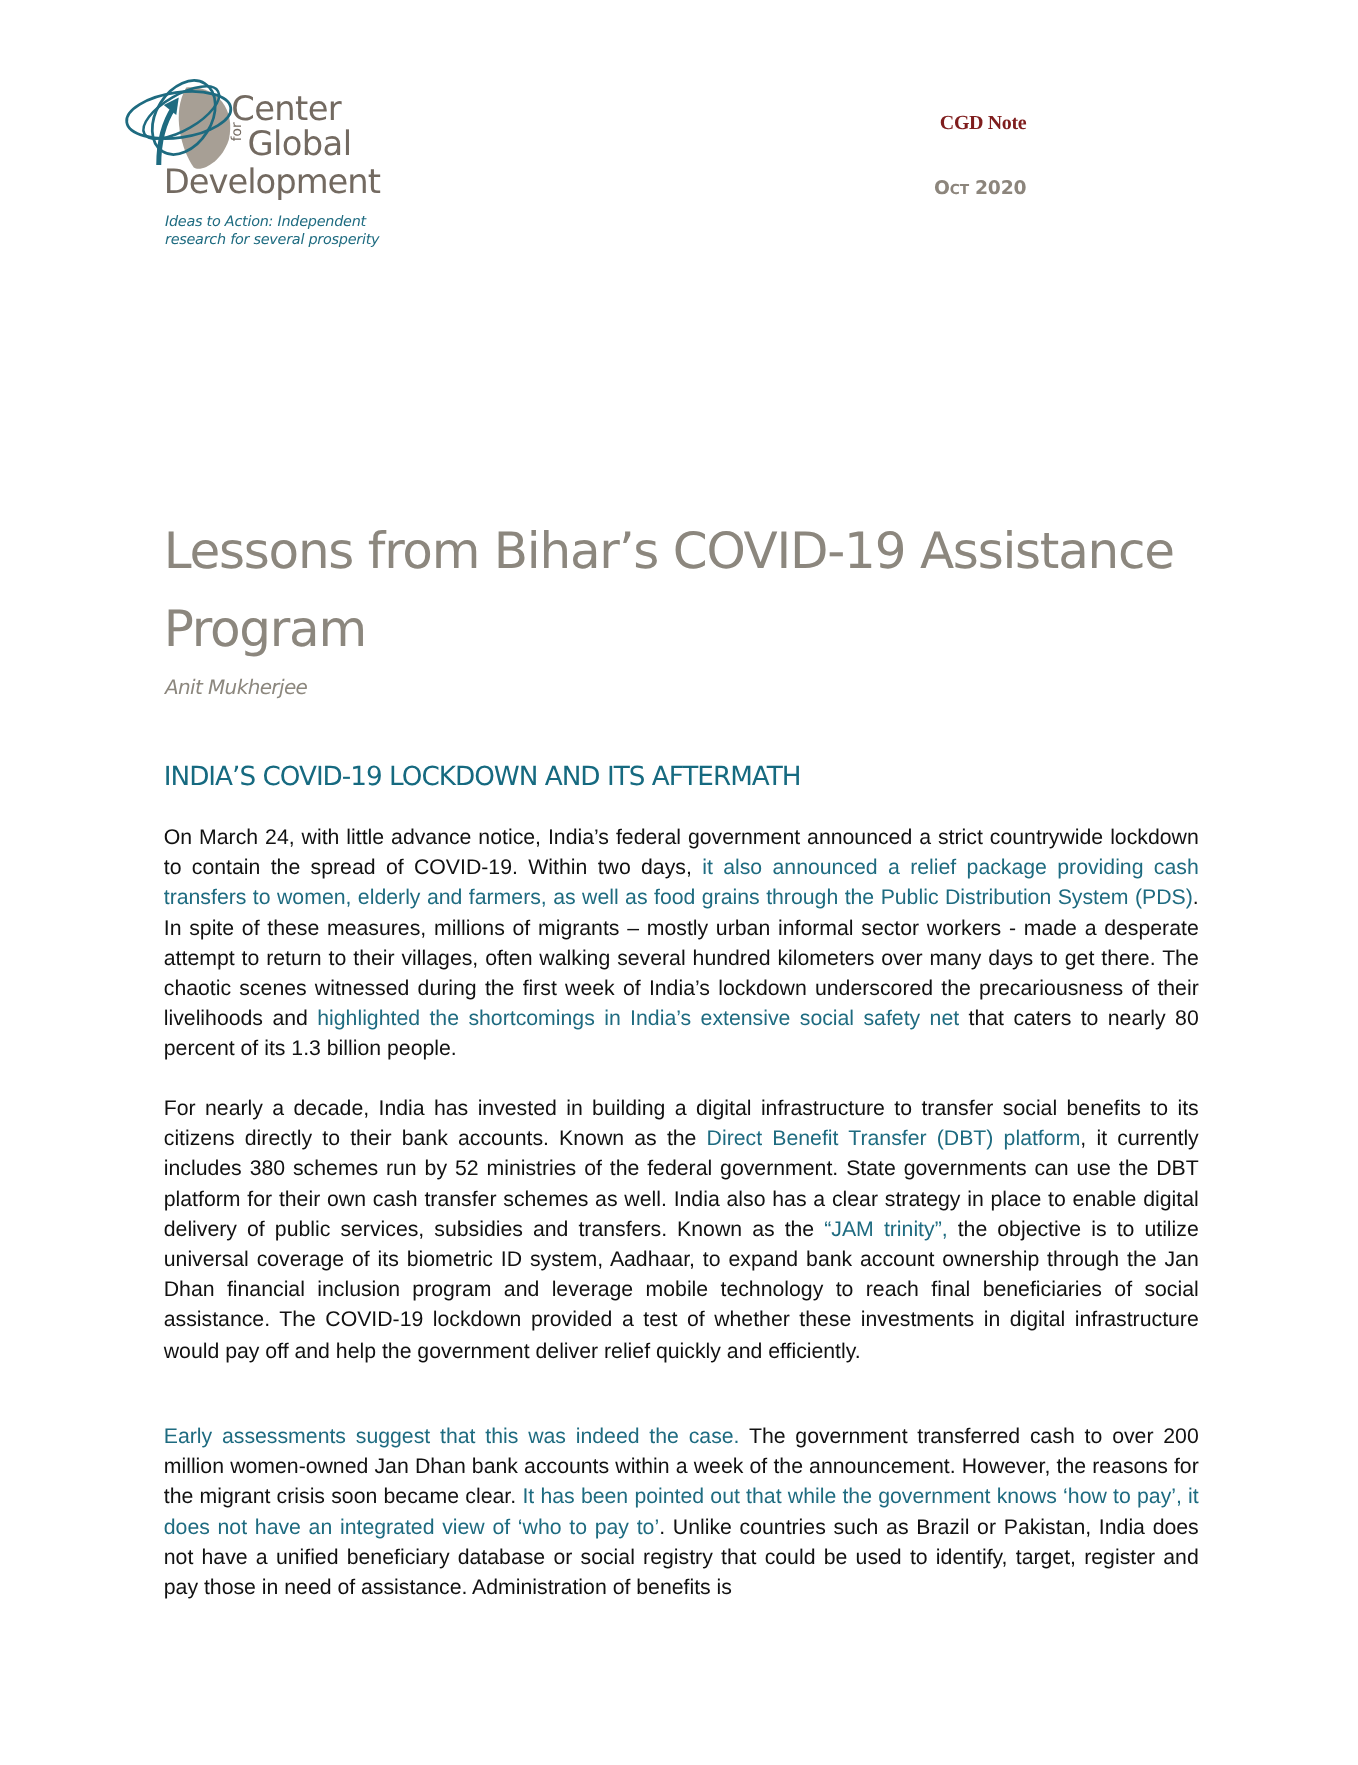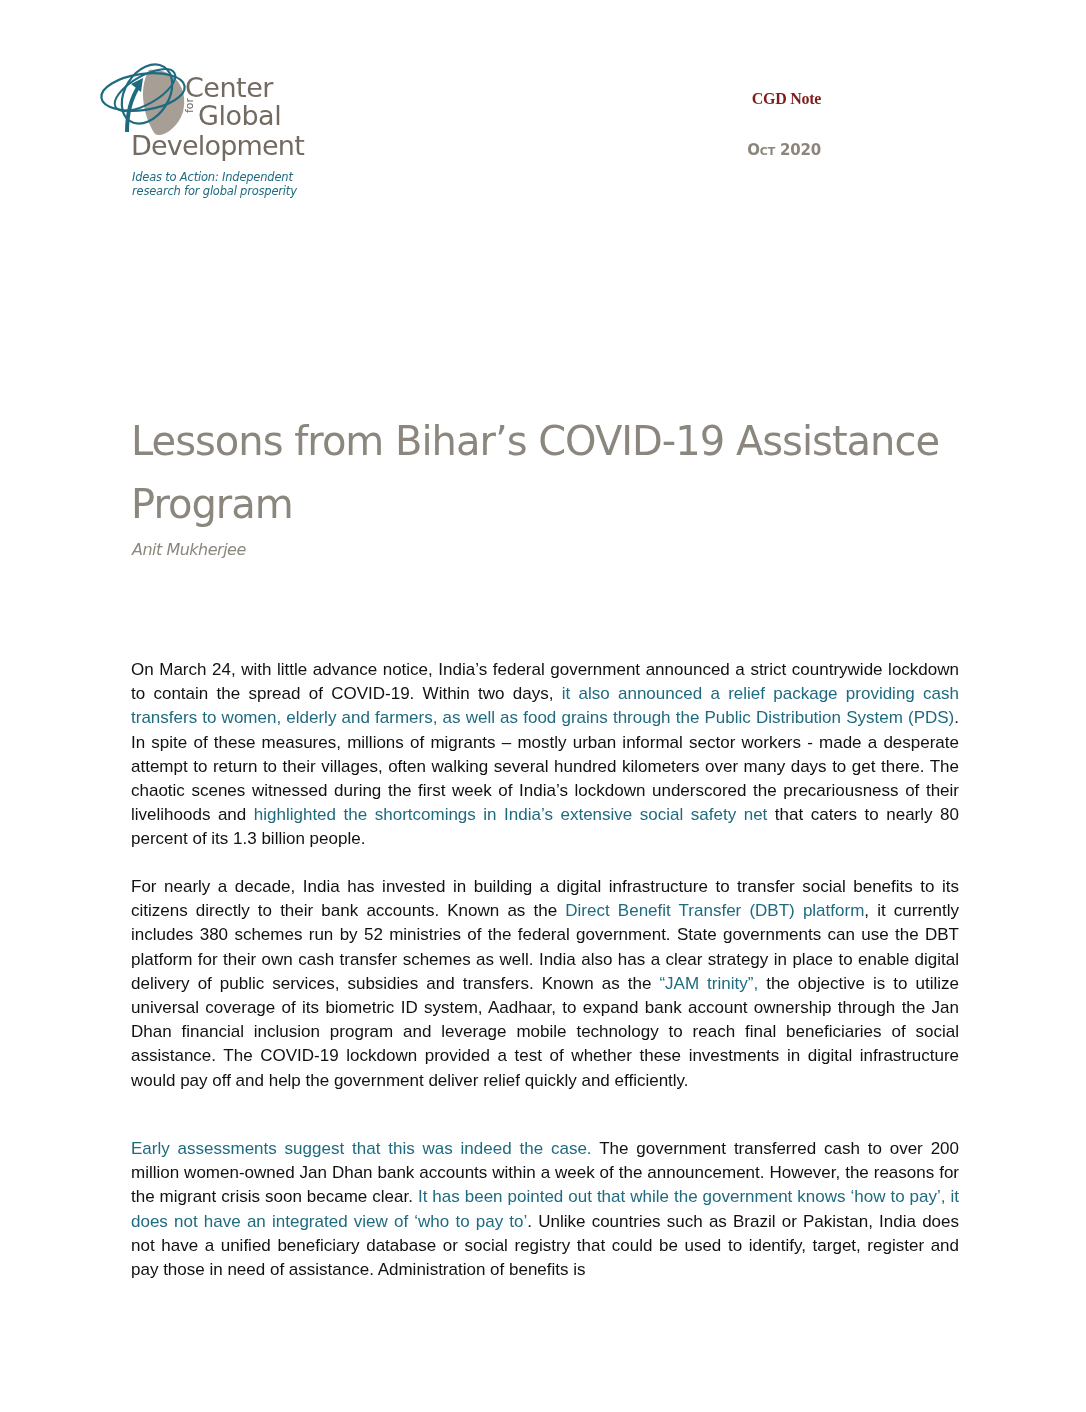--- a/index.html
+++ b/index.html
@@ -42,30 +42,31 @@
       <ellipse cx="48" cy="30" rx="34" ry="14" fill="none" stroke="#1e6b80" stroke-width="2" transform="rotate(-30 48 30)"></ellipse>
       <path d="M30 72 C30 52 34 38 42 26" fill="none" stroke="#1e6b80" stroke-width="4"></path>
       <path d="M34 24 L46 18 L44 32 Z" fill="#1e6b80"></path>
     </svg>
     <span class="logo-center">Center</span>
     <span class="logo-for">for</span>
     <span class="logo-global">Global</span>
     <span class="logo-dev">Development</span>
     <div class="logo-tag">
       <div>Ideas to Action: Independent</div>
-      <div>research for global prosperity</div>
+      <div>research for several prosperity</div>
     </div>
   </div>
 
   <div class="note-label">CGD Note</div>
   <div class="note-date">Oct 2020</div>
 
   <h2 class="subtitle">Lessons from Bihar’s COVID-19 Assistance Program</h2>
   <div class="author">Anit Mukherjee</div>
 
+  <h3 class="section-heading">INDIA’S COVID-19 LOCKDOWN AND ITS AFTERMATH</h3>
 
   <p class="body p1">
     <span>On March 24, with little advance notice, India’s federal government announced a strict countrywide lockdown to contain the spread of COVID-19. Within two days, </span><span class="lnk">it also announced a relief package providing cash transfers to women, elderly and farmers, as well as food grains through the Public Distribution System (PDS)</span><span>. In spite of these measures, millions of migrants – mostly urban informal sector workers - made a desperate attempt to return to their villages, often walking several hundred kilometers over many days to get there. The chaotic scenes witnessed during the first week of India’s lockdown underscored the precariousness of their livelihoods and </span><span class="lnk">highlighted the shortcomings in India’s extensive social safety net</span><span> that caters to nearly 80 percent of its 1.3 billion people.</span>
   </p>
 
   <p class="body p2">
     <span>For nearly a decade, India has invested in building a digital infrastructure to transfer social benefits to its citizens directly to their bank accounts. Known as the </span><span class="lnk">Direct Benefit Transfer (DBT) platform</span><span>, it currently includes 380 schemes run by 52 ministries of the federal government. State governments can use the DBT platform for their own cash transfer schemes as well. India also has a clear strategy in place to enable digital delivery of public services, subsidies and transfers. Known as the </span><span class="lnk">“JAM trinity”,</span><span> the objective is to utilize universal coverage of its biometric ID system, Aadhaar, to expand bank account ownership through the Jan Dhan financial inclusion program and leverage mobile technology to reach final beneficiaries of social assistance. The COVID-19 lockdown provided a test of whether these investments in digital infrastructure would pay off and help the government deliver relief quickly and efficiently.</span>
   </p>
 
   <p class="body p3">

